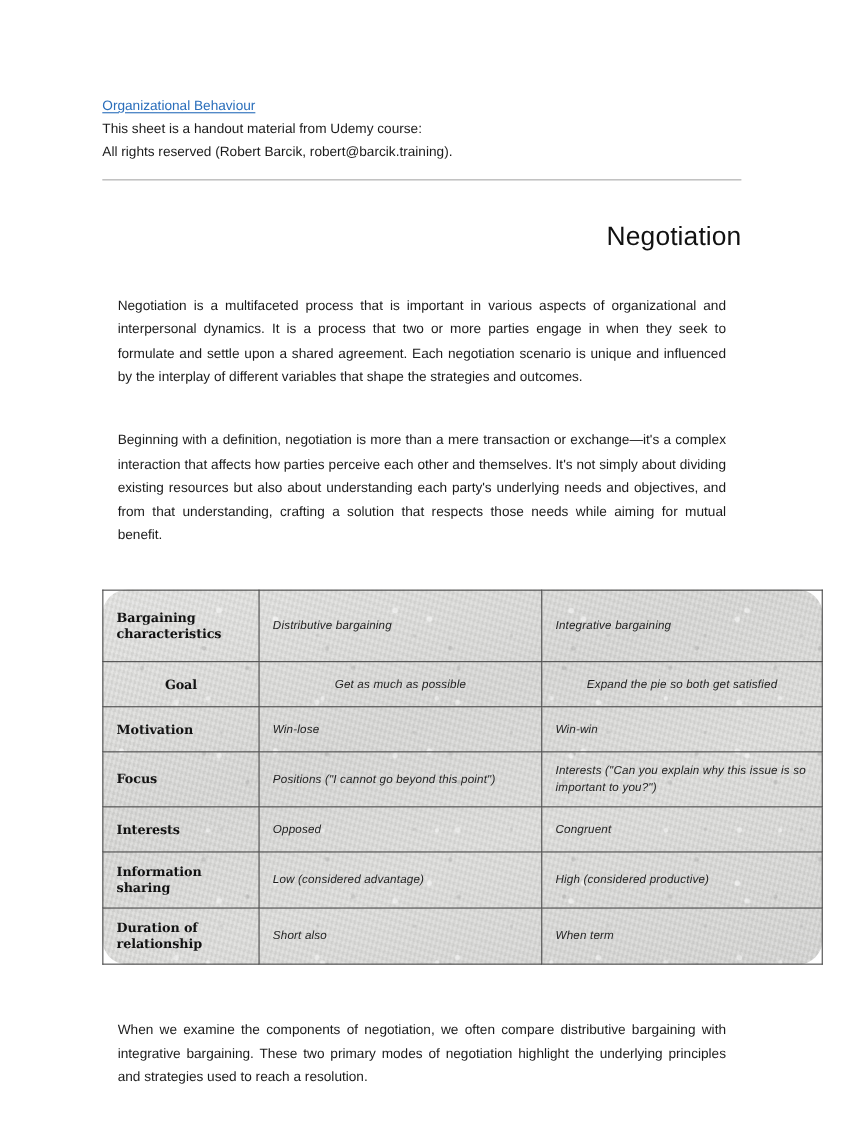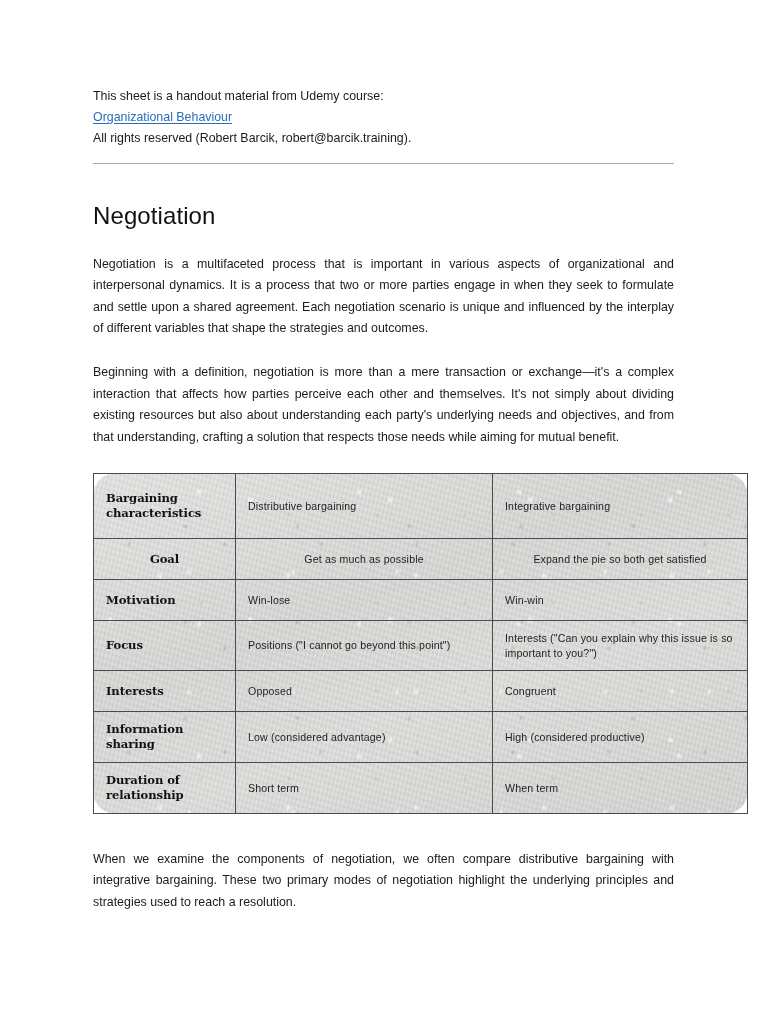--- a/index.html
+++ b/index.html
@@ -52,25 +52,26 @@
 
   
   h1.doc-title {
     margin: 0;
     padding-top: 30px;
     font-size: 24px;
     font-weight: 400;
     letter-spacing: 0.1px;
     color: #111111;
     line-height: 1.2;
+    text-align: right;
   }
 
   
   p.para {
-    margin: 0;
+    margin: 14px;
     padding-top: 23px;
     font-size: 12.4px;
     line-height: 21.4px;
     color: #1b1b1b;
     text-align: justify;
     text-justify: inter-word;
   }
   p.para.tight-top { padding-top: 35px; }
 
   
@@ -114,42 +115,43 @@
     font-size: 11.6px;
     line-height: 15px;
     color: #121212;
     letter-spacing: -0.1px;
   }
   table.compare td.value-cell {
     font-size: 10.6px;
     line-height: 14.5px;
     color: #1e1e1e;
     letter-spacing: 0.15px;
+    font-style: italic;
   }
   table.compare td.col-dist { width: 232px; }
   table.compare td.col-integ { width: 230px; margin-left: 16px; }
 
   
   tr.r-head td { height: 44px; }
   tr.r-goal td { height: 20px; text-align: center; }
   tr.r-motivation td { height: 20px; }
   tr.r-focus td { height: 28px; }
   tr.r-interests td { height: 20px; }
   tr.r-info td { height: 26px; }
   tr.r-duration td { height: 28px; }
 </style>
 </head>
 <body>
 
 <div class="page">
   <div class="content">
 
     <div class="handout">
+      <span class="line"><a class="course-link" href="#">Organizational Behaviour</a></span>
       <span class="line">This sheet is a handout material from Udemy course:</span>
-      <span class="line"><a class="course-link" href="#">Organizational Behaviour</a></span>
       <span class="line">All rights reserved (Robert Barcik, robert@barcik.training).</span>
     </div>
 
     <hr class="rule">
 
     <h1 class="doc-title">Negotiation</h1>
 
     <p class="para">Negotiation is a multifaceted process that is important in various aspects of organizational and interpersonal dynamics. It is a process that two or more parties engage in when they seek to formulate and settle upon a shared agreement. Each negotiation scenario is unique and influenced by the interplay of different variables that shape the strategies and outcomes.</p>
 
     <p class="para">Beginning with a definition, negotiation is more than a mere transaction or exchange—it's a complex interaction that affects how parties perceive each other and themselves. It's not simply about dividing existing resources but also about understanding each party's underlying needs and objectives, and from that understanding, crafting a solution that respects those needs while aiming for mutual benefit.</p>
@@ -182,21 +184,21 @@
             <td class="value-cell col-dist">Opposed</td>
             <td class="value-cell col-integ">Congruent</td>
           </tr>
           <tr class="r-info">
             <td class="label-cell">Information sharing</td>
             <td class="value-cell col-dist">Low (considered advantage)</td>
             <td class="value-cell col-integ">High (considered productive)</td>
           </tr>
           <tr class="r-duration">
             <td class="label-cell">Duration of relationship</td>
-            <td class="value-cell col-dist">Short term</td>
+            <td class="value-cell col-dist">Short also</td>
             <td class="value-cell col-integ">When term</td>
           </tr>
         </tbody>
       </table>
     </div>
 
     <p class="para tight-top">When we examine the components of negotiation, we often compare distributive bargaining with integrative bargaining. These two primary modes of negotiation highlight the underlying principles and strategies used to reach a resolution.</p>
 
   </div>
 </div>

